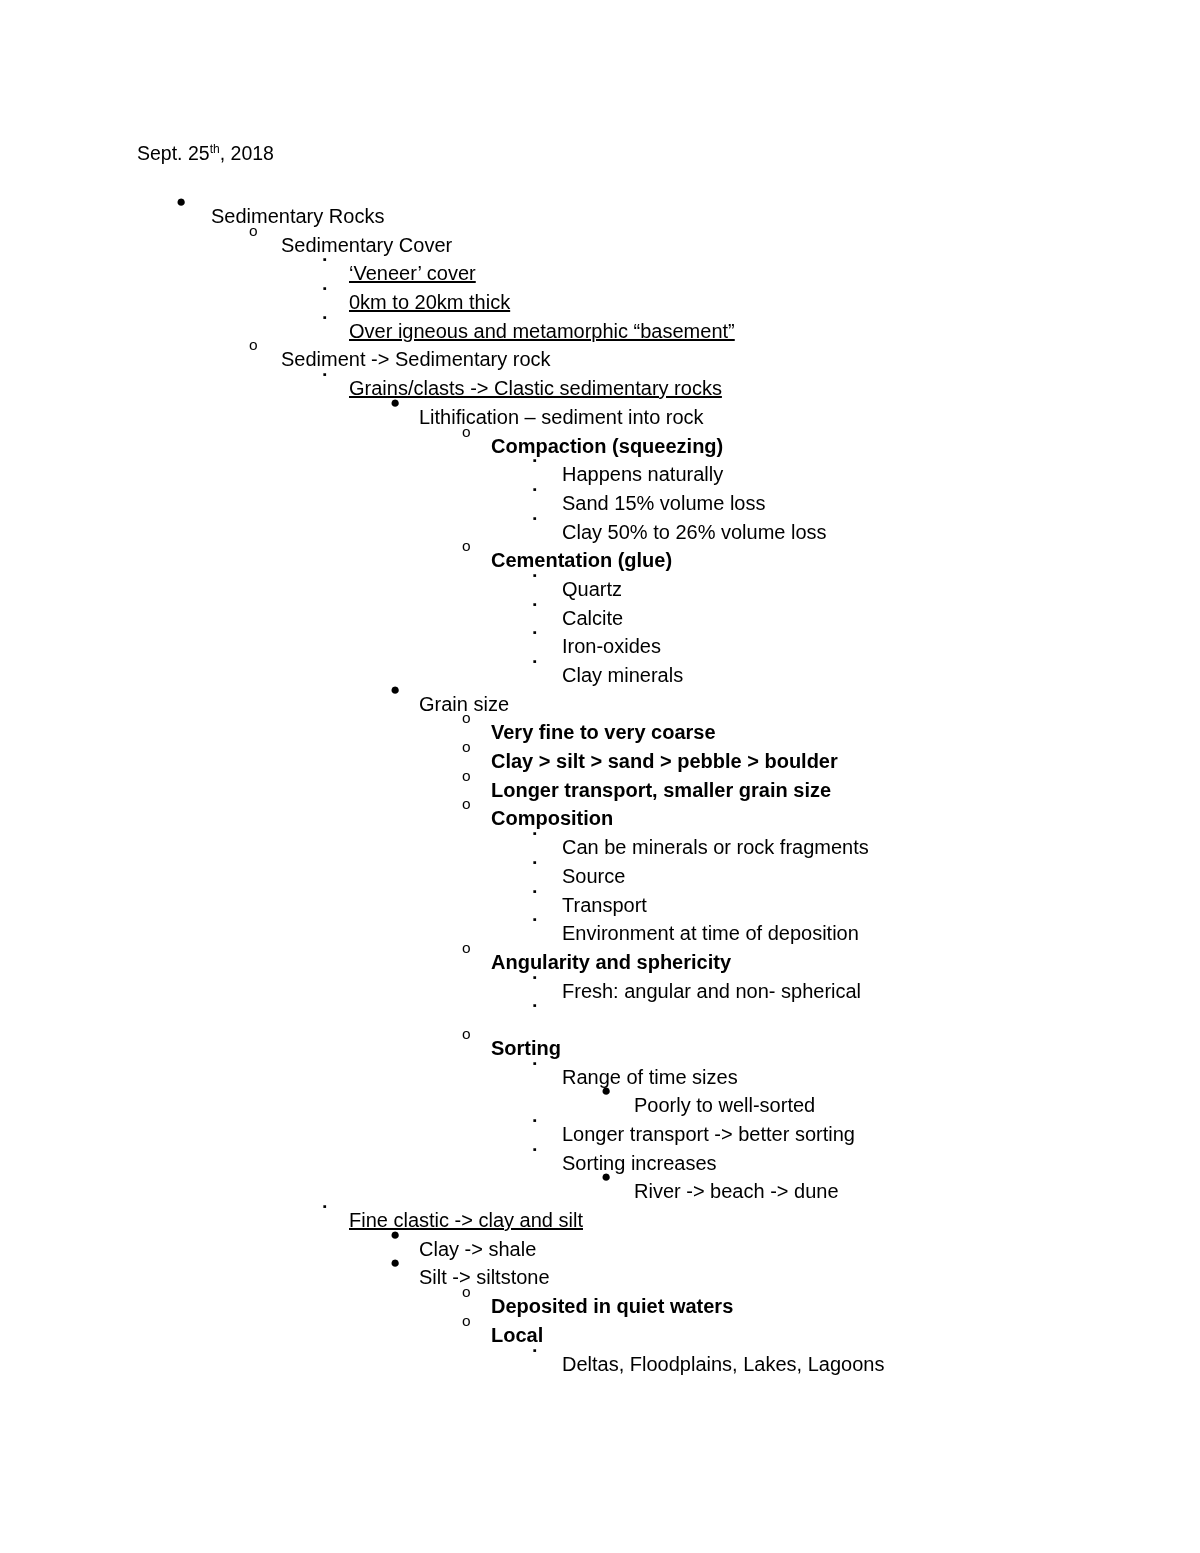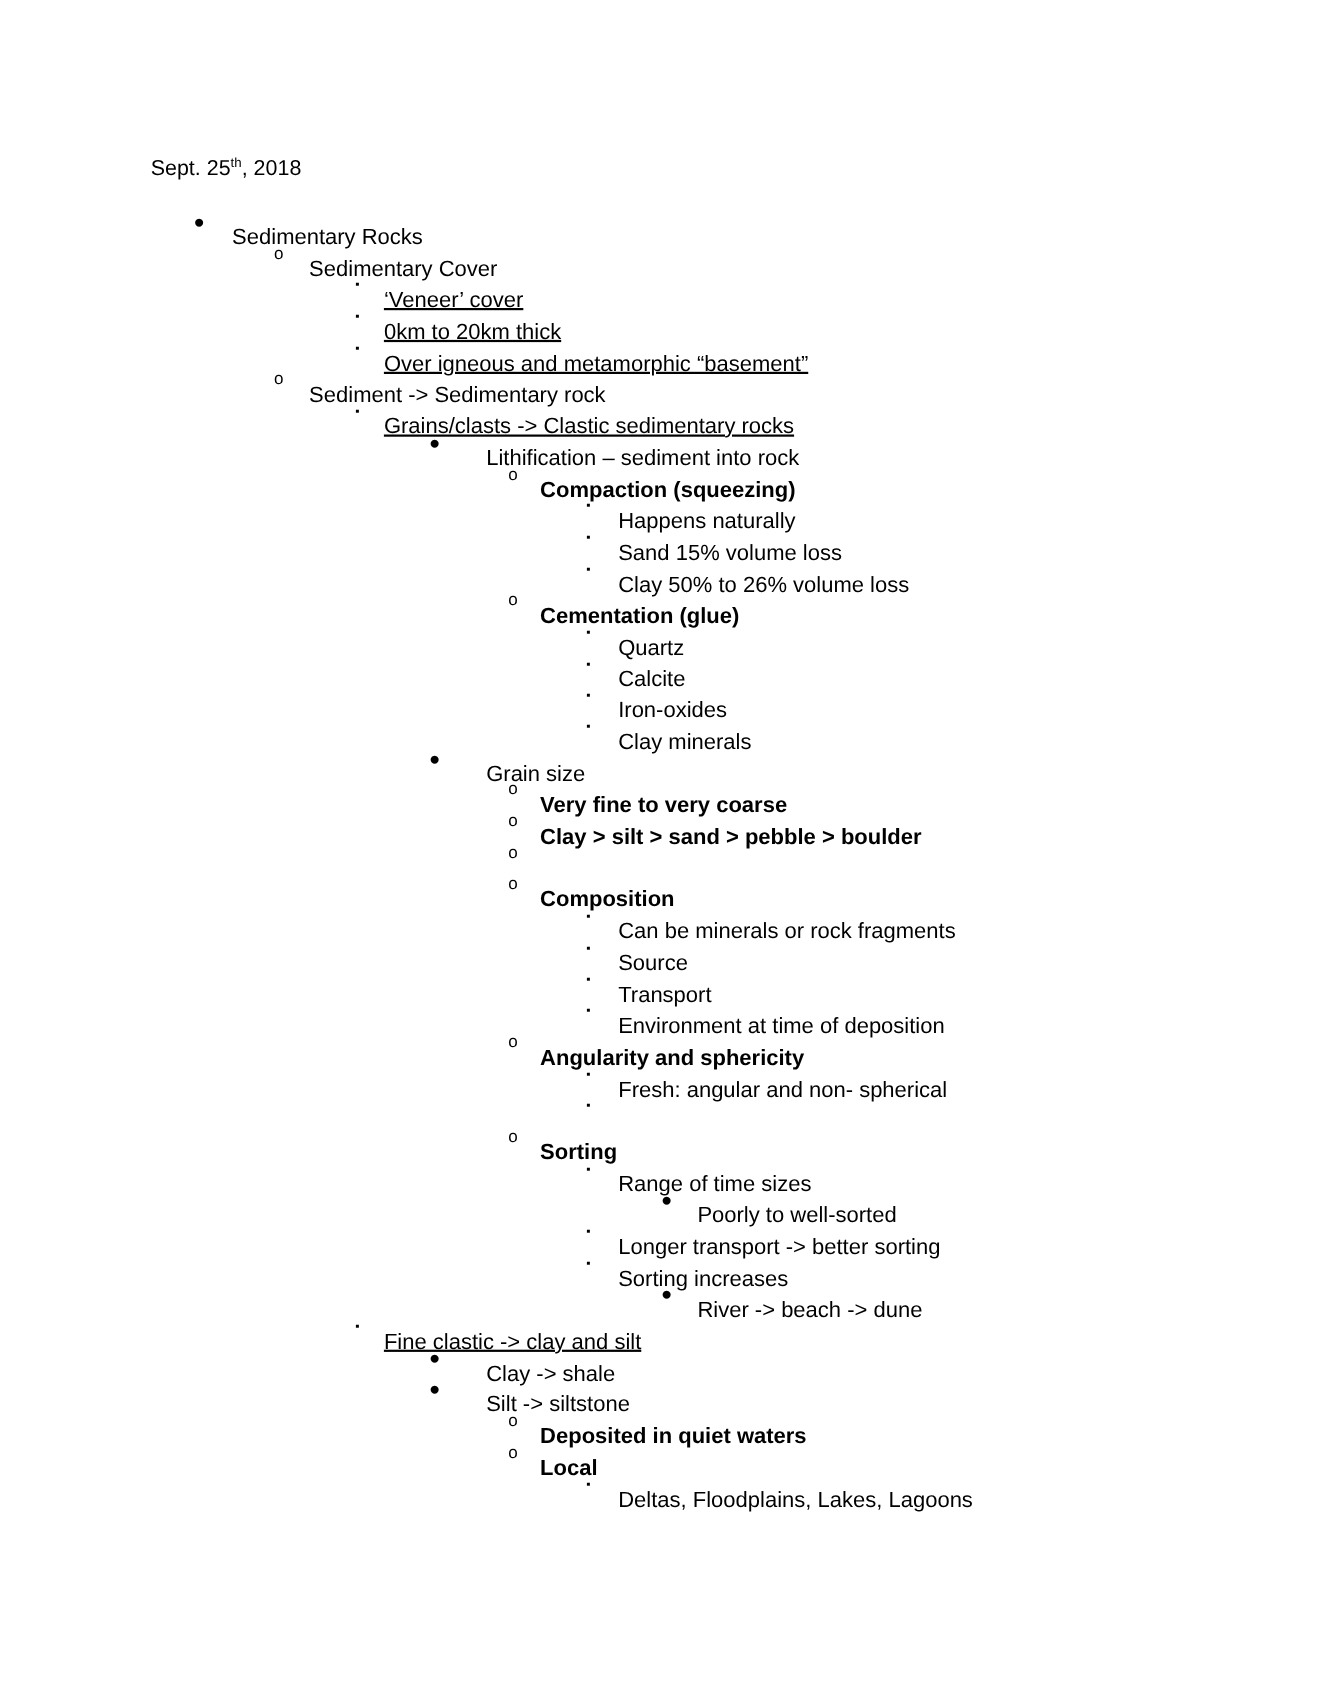--- a/index.html
+++ b/index.html
@@ -77,21 +77,21 @@
     font-size: 11px;
   }
   
   .lv1 > .bullet { left: 176px; }
   .lv1 > .btxt   { left: 211px; }
   .lv2 > .bullet { left: 249px; }
   .lv2 > .btxt   { left: 281px; }
   .lv3 > .bullet { left: 323px; }
   .lv3 > .btxt   { left: 349px; text-decoration: underline; }
   .lv4 > .bullet { left: 390px; }
-  .lv4 > .btxt   { left: 442px; }
+  .lv4 > .btxt   { left: 419px; }
   .lv5 > .bullet { left: 462px; }
   .lv5 > .btxt   { left: 491px; font-weight: bold; }
   .lv6 > .bullet { left: 533px; }
   .lv6 > .btxt   { left: 562px; }
   .lv7 > .bullet { left: 601px; }
   .lv7 > .btxt   { left: 634px; text-align: right; }
 </style>
 </head>
 <body>
 
@@ -176,20 +176,21 @@
         <div class="row lv5">
           <span class="bullet mk-circle">o</span>
           <span class="btxt">Very fine to very coarse</span>
         </div>
         <div class="row lv5">
           <span class="bullet mk-circle">o</span>
           <span class="btxt">Clay &gt; silt &gt; sand &gt; pebble &gt; boulder</span>
         </div>
         <div class="row lv5">
           <span class="bullet mk-circle">o</span>
+          <span class="btxt">Longer transport, smaller grain size</span>
         </div>
         <div class="row lv5">
           <span class="bullet mk-circle">o</span>
           <span class="btxt">Composition</span>
         </div>
         <div class="row lv6">
           <span class="bullet mk-square">▪</span>
           <span class="btxt">Can be minerals or rock fragments</span>
         </div>
         <div class="row lv6">

